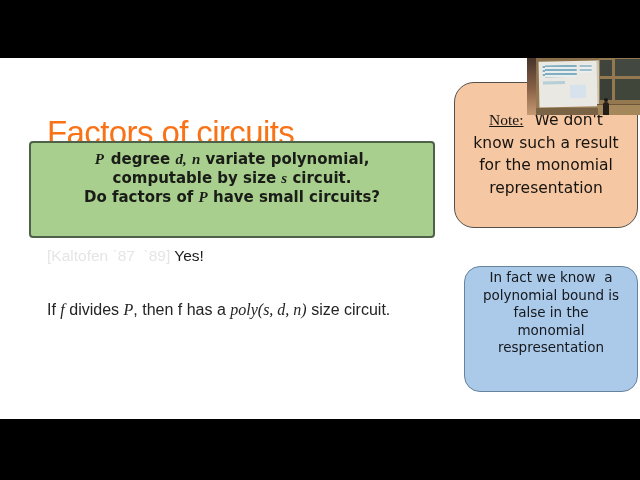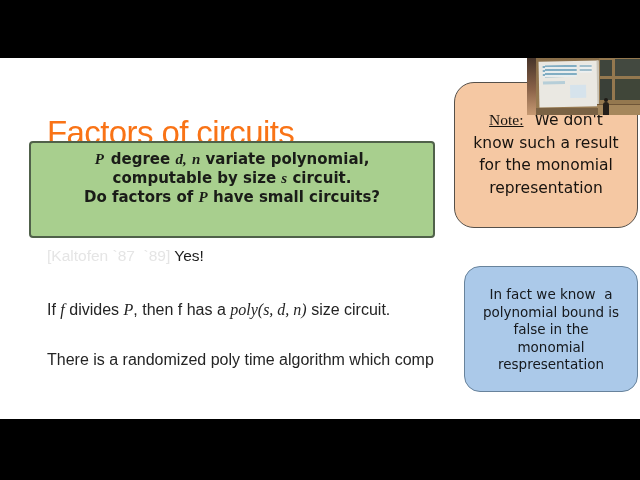--- a/index.html
+++ b/index.html
@@ -30,21 +30,21 @@
   .note-box{position:absolute;left:454px;top:82px;width:184px;height:146px;box-sizing:border-box;
             background:#f5c8a3;border:1.5px solid #55504a;border-radius:20px;z-index:4;
             text-align:center;font-family:"DejaVu Sans",sans-serif;font-size:15.5px;
             color:#17130f;padding-top:26px;line-height:22.5px;}
   .note-label{text-decoration:underline;font-family:Liberation Serif, serif;}
   .note-rest{margin-left:11px;}
 
   .fact-box{position:absolute;left:464px;top:266px;width:174px;height:126px;box-sizing:border-box;
             background:#abc9e9;border:1.5px solid #68839c;border-radius:16px;z-index:5;
             text-align:center;font-family:"DejaVu Sans",sans-serif;font-size:13.5px;
-            color:#15181c;padding-top:19px;line-height:17.5px;}
+            color:#15181c;padding-top:2px;line-height:17.5px;}
   .fact-box div{white-space:pre-wrap;}
 
   
   .webcam{position:absolute;left:527px;top:58px;width:113px;height:57px;z-index:6;
           background:linear-gradient(180deg,#8a6f4a,#9a7d53);overflow:hidden;}
   .wc-left{position:absolute;left:0;top:0;width:9px;height:57px;
            background:linear-gradient(180deg,#46342a,#8a6248 55%,#c79a73);}
   .wc-screen{position:absolute;left:12px;top:3px;width:58px;height:46px;background:#eae8e2;
              transform:rotate(-1.2deg);border-right:2px solid #c9c4b8;}
   .wc-txt1{position:absolute;left:4px;top:4px;width:34px;height:12px;opacity:.85;
@@ -89,21 +89,20 @@
     <span class="cite">[Kaltofen `87  `89]</span><span class="answer">Yes!</span>
   </div>
 
   <div class="divides"><span>If</span>
     <span class="mvar">f</span>
     <span>divides</span>
     <span class="mvar">P</span><span>, then f has a</span>
     <span class="mvar">poly(s, d, n)</span>
     <span>size circuit.</span></div>
 
-  <div class="randomized">There is a randomized poly time algorithm which comp</div>
 
   <div class="note-box">
     <div><span class="note-label">Note:</span><span class="note-rest">We don't</span></div>
     <div>know such a result</div>
     <div>for the monomial</div>
     <div>representation</div>
   </div>
 
   <div class="fact-box">
     <div>In fact we know  a</div>

